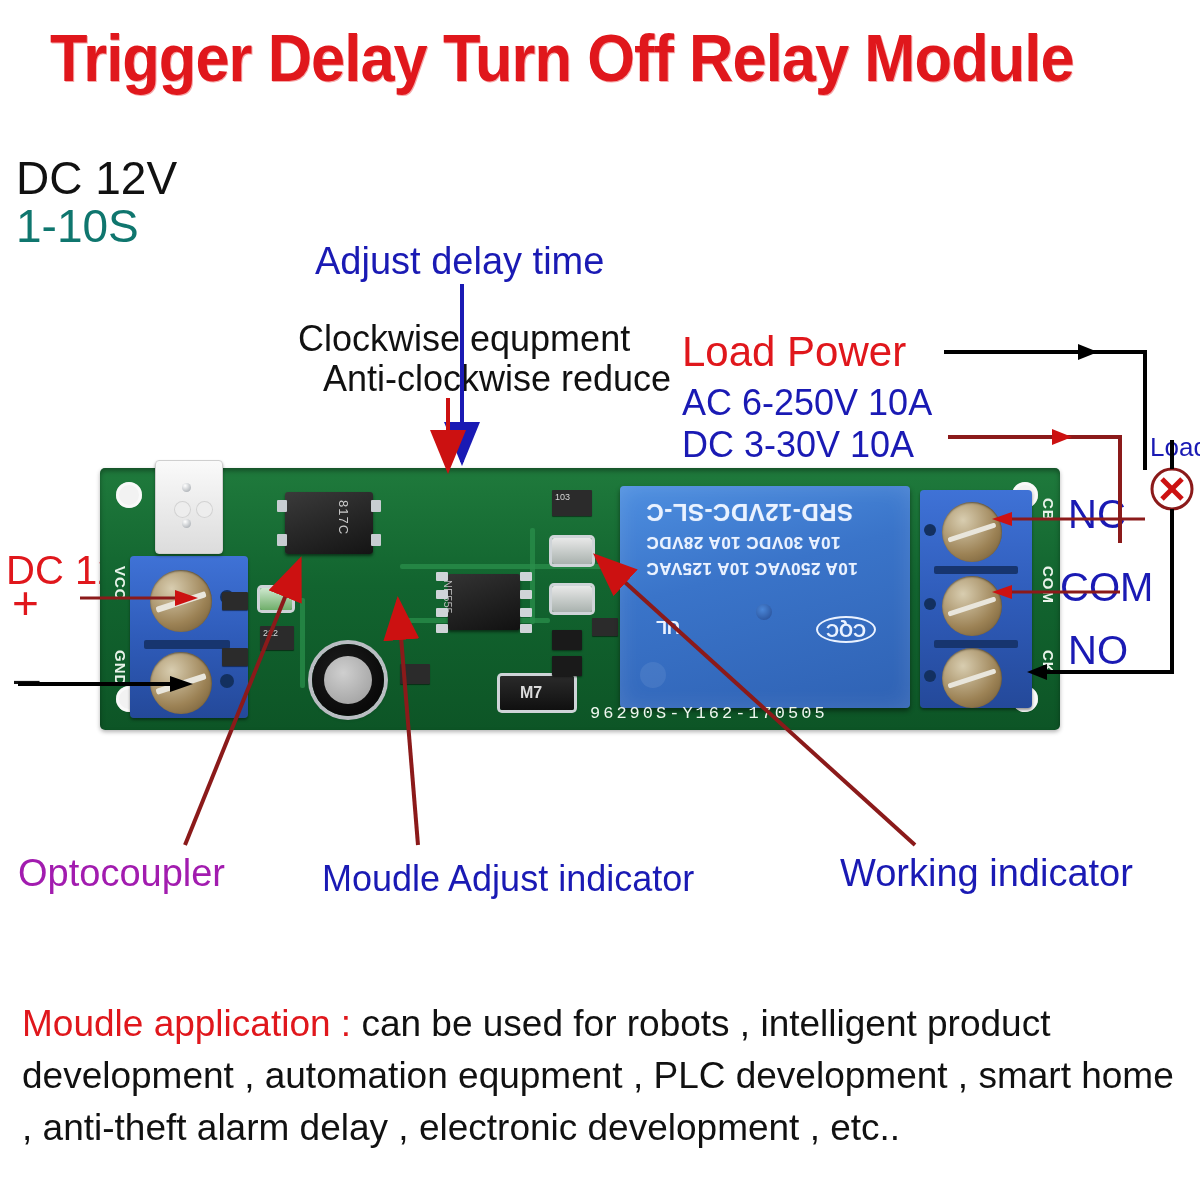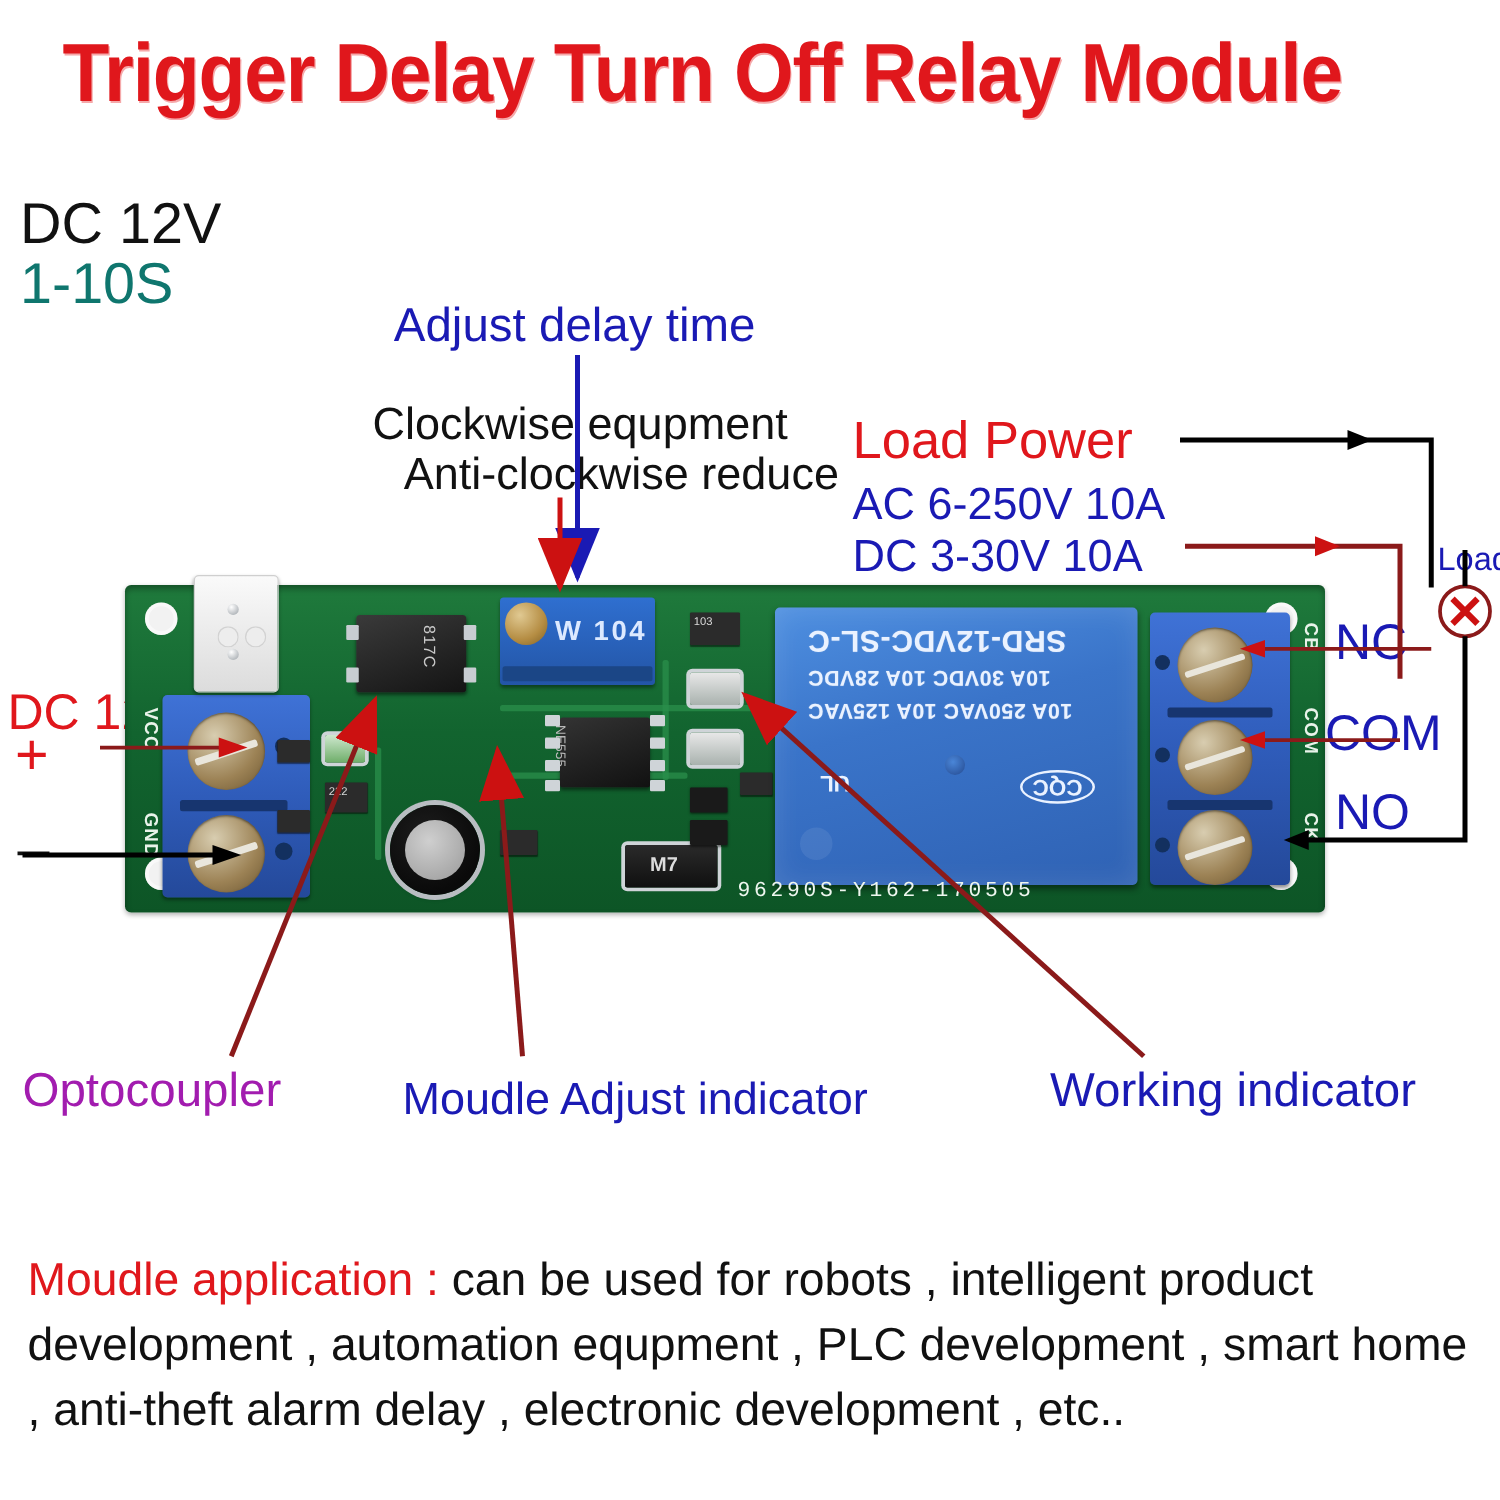--- a/index.html
+++ b/index.html
@@ -192,25 +192,20 @@
   </div>
 
   <div id="opto">
     <div class="otxt" style="left:66px;top:8px;">817C</div>
     <div class="pin" style="left:-8px;top:8px;width:10px;height:12px;"></div>
     <div class="pin" style="left:-8px;top:42px;width:10px;height:12px;"></div>
     <div class="pin" style="left:86px;top:8px;width:10px;height:12px;"></div>
     <div class="pin" style="left:86px;top:42px;width:10px;height:12px;"></div>
   </div>
 
-  <div id="trimmer">
-    <div id="trimscrew"></div>
-    <div id="trimlabel">W 104</div>
-    <div id="trimbar"></div>
-  </div>
 
   <div class="led" style="left:160px;top:120px;width:32px;height:22px;
        background:linear-gradient(180deg,#cfe8cf,#6fae6a);"></div>
 
   <div class="smd" style="left:160px;top:158px;width:34px;height:24px;">
     <span class="smdtxt">222</span>
   </div>
 
   <div id="ecap"></div>
 

